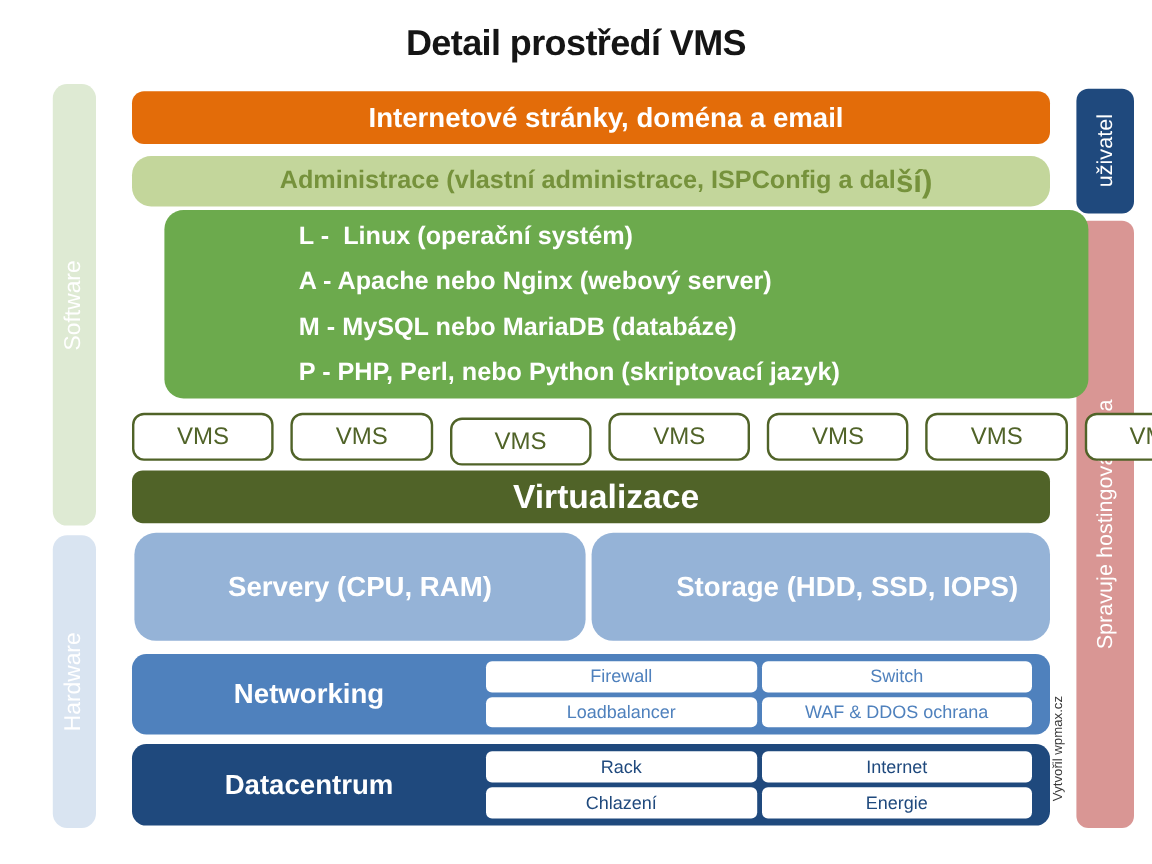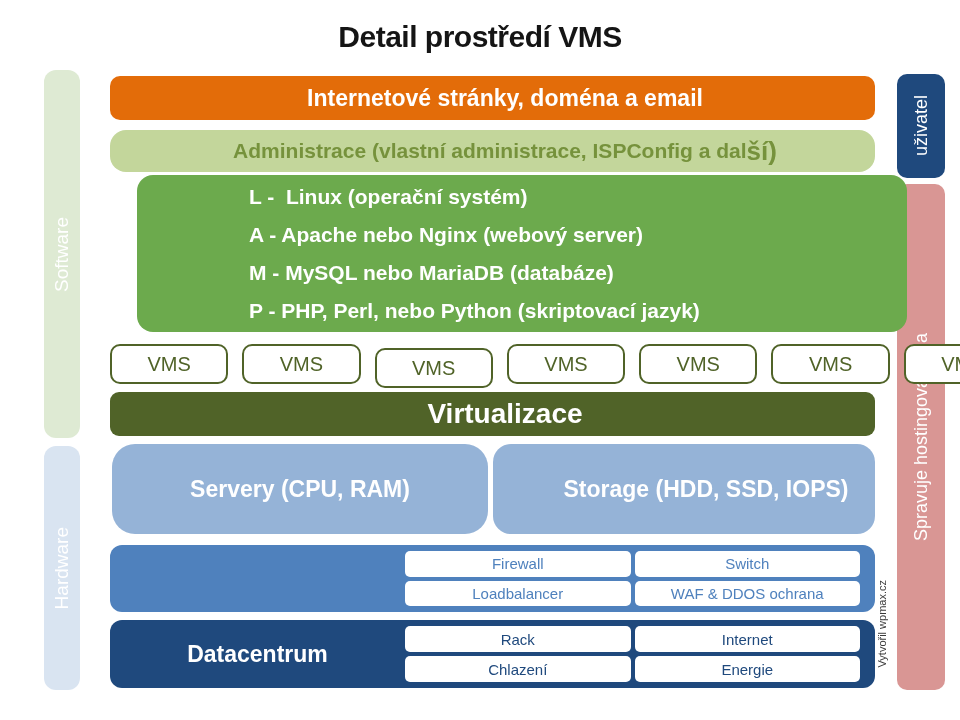--- a/index.html
+++ b/index.html
@@ -37,21 +37,21 @@
   .lamp-line{white-space:pre;line-height:38px;}
 
   #vms-row{left:110px;top:344px;width:912px;height:40px;display:flex;gap:14px;}
   .vms-box{flex:1;background:#fff;border:2px solid #506328;border-radius:10px;color:#506328;
            font-size:20px;display:flex;align-items:center;justify-content:center;}
   .vms-box:nth-child(3){margin-top:4px;margin-bottom:-4px;}
 
   #virtualization-bar{top:392px;height:44px;background:#506328;border-radius:9px;font-size:28px;}
 
   .hw-box{background:#95B3D7;border-radius:18px;color:#fff;font-weight:bold;font-size:23px;}
-  #servers-box{left:112px;top:444px;width:376px;height:90px;border-radius:23px;}
+  #servers-box{left:112px;top:444px;width:376px;height:90px;}
   #storage-box{left:493px;top:444px;width:382px;height:90px;padding-left:44px;}
 
   .hw-bar{left:110px;width:765px;border-radius:12px;}
   #networking-bar{top:545px;height:67px;background:#4F81BD;}
   #datacenter-bar{top:620px;height:68px;background:#1F497D;}
   .hw-bar .bar-label{position:absolute;left:0;top:0;width:295px;height:100%;display:flex;
                      align-items:center;justify-content:center;color:#fff;font-weight:bold;font-size:23px;}
   .sub-grid{position:absolute;left:295px;right:15px;top:6px;bottom:6px;display:grid;
             grid-template-columns:1fr 1fr;grid-template-rows:1fr 1fr;gap:4px;}
   .sub-box{background:#fff;border-radius:5px;display:flex;align-items:center;justify-content:center;
@@ -114,20 +114,21 @@
   </div>
 
   <div id="servers-box" class="abs hw-box center">
     <span>Servery (CPU, RAM)</span>
   </div>
   <div id="storage-box" class="abs hw-box center">
     <span>Storage (HDD, SSD, IOPS)</span>
   </div>
 
   <div id="networking-bar" class="abs hw-bar">
+    <div class="bar-label">Networking</div>
     <div class="sub-grid">
       <div class="sub-box">Firewall</div>
       <div class="sub-box">Switch</div>
       <div class="sub-box">Loadbalancer</div>
       <div class="sub-box">WAF &amp; DDOS ochrana</div>
     </div>
   </div>
 
   <div id="datacenter-bar" class="abs hw-bar">
     <div class="bar-label">Datacentrum</div>

